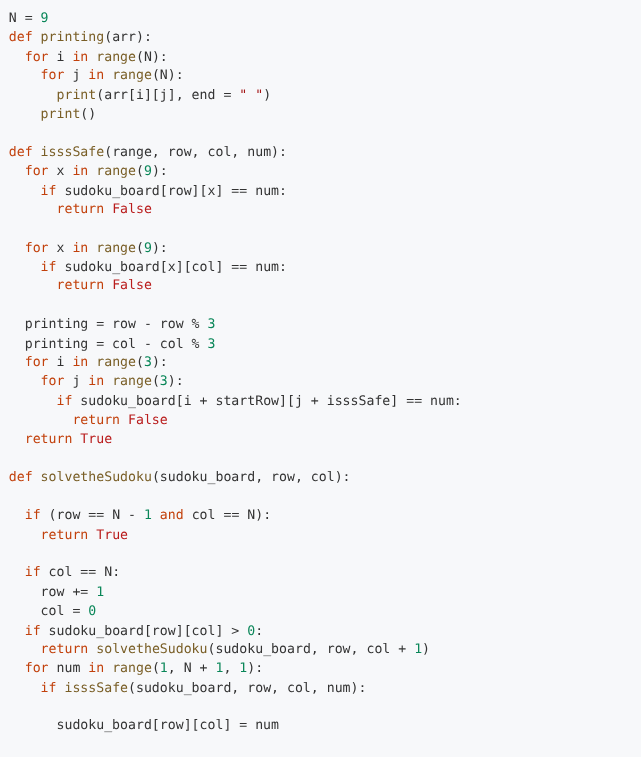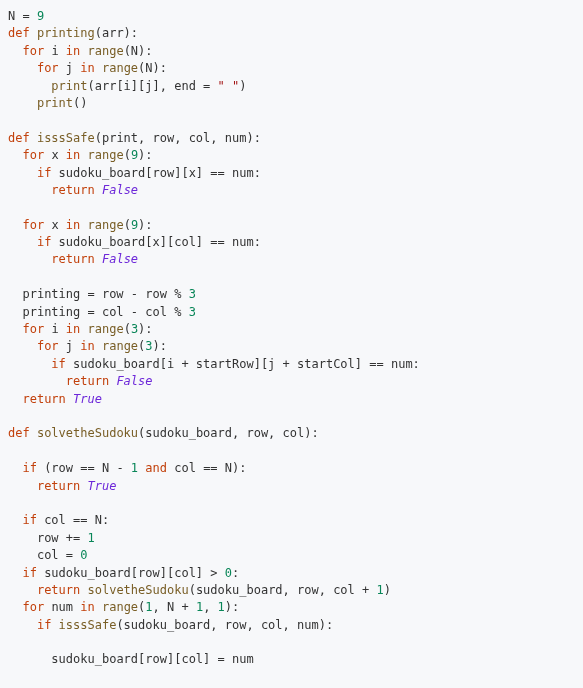--- a/index.html
+++ b/index.html
@@ -14,47 +14,47 @@
     box-sizing: border-box;
   }
   pre {
     margin: 0;
     white-space: pre;
   }
   .kw { color: #c2410c; }
   .fn { color: #795e26; }
   .num { color: #098658; }
   .str { color: #a31515; }
-  .bool { color: #6d28d9; font-style: italic; }
+  .bool { color: #b91c1c; }
   .op { color: #333; }
 </style>
 </head>
 <body>
 
 <pre id="code"><span class="op">N</span><span class="op"> = </span><span class="num">9</span>
 <span class="kw">def</span><span class="op"> </span><span class="fn">printing</span><span class="op">(arr):</span>
 <span class="op">  </span><span class="kw">for</span><span class="op"> </span><span class="op">i </span><span class="kw">in</span><span class="op"> </span><span class="fn">range</span><span class="op">(N):</span>
 <span class="op">    </span><span class="kw">for</span><span class="op"> </span><span class="op">j </span><span class="kw">in</span><span class="op"> </span><span class="fn">range</span><span class="op">(N):</span>
 <span class="op">      </span><span class="fn">print</span><span class="op">(arr[i][j], end = </span><span class="str">" "</span><span class="op">)</span>
 <span class="op">    </span><span class="fn">print</span><span class="op">()</span>
 
-<span class="kw">def</span><span class="op"> </span><span class="fn">isssSafe</span><span class="op">(print, row, col, num):</span>
+<span class="kw">def</span><span class="op"> </span><span class="fn">isssSafe</span><span class="op">(range, row, col, num):</span>
 <span class="op">  </span><span class="kw">for</span><span class="op"> </span><span class="op">x </span><span class="kw">in</span><span class="op"> </span><span class="fn">range</span><span class="op">(</span><span class="num">9</span><span class="op">):</span>
 <span class="op">    </span><span class="kw">if</span><span class="op"> </span><span class="op">sudoku_board[row][x] == num:</span>
 <span class="op">      </span><span class="kw">return</span><span class="op"> </span><span class="bool">False</span>
 
 <span class="op">  </span><span class="kw">for</span><span class="op"> </span><span class="op">x </span><span class="kw">in</span><span class="op"> </span><span class="fn">range</span><span class="op">(</span><span class="num">9</span><span class="op">):</span>
 <span class="op">    </span><span class="kw">if</span><span class="op"> </span><span class="op">sudoku_board[x][col] == num:</span>
 <span class="op">      </span><span class="kw">return</span><span class="op"> </span><span class="bool">False</span>
 
 <span class="op">  </span><span class="op">printing = row - row % </span><span class="num">3</span>
 <span class="op">  </span><span class="op">printing = col - col % </span><span class="num">3</span>
 <span class="op">  </span><span class="kw">for</span><span class="op"> </span><span class="op">i </span><span class="kw">in</span><span class="op"> </span><span class="fn">range</span><span class="op">(</span><span class="num">3</span><span class="op">):</span>
 <span class="op">    </span><span class="kw">for</span><span class="op"> </span><span class="op">j </span><span class="kw">in</span><span class="op"> </span><span class="fn">range</span><span class="op">(</span><span class="num">3</span><span class="op">):</span>
-<span class="op">      </span><span class="kw">if</span><span class="op"> </span><span class="op">sudoku_board[i + startRow][j + startCol] == num:</span>
+<span class="op">      </span><span class="kw">if</span><span class="op"> </span><span class="op">sudoku_board[i + startRow][j + isssSafe] == num:</span>
 <span class="op">        </span><span class="kw">return</span><span class="op"> </span><span class="bool">False</span>
 <span class="op">  </span><span class="kw">return</span><span class="op"> </span><span class="bool">True</span>
 
 <span class="kw">def</span><span class="op"> </span><span class="fn">solvetheSudoku</span><span class="op">(sudoku_board, row, col):</span>
 
 <span class="op">  </span><span class="kw">if</span><span class="op"> </span><span class="op">(row == N - </span><span class="num">1</span><span class="op"> </span><span class="kw">and</span><span class="op"> </span><span class="op">col == N):</span>
 <span class="op">    </span><span class="kw">return</span><span class="op"> </span><span class="bool">True</span>
 
 <span class="op">  </span><span class="kw">if</span><span class="op"> </span><span class="op">col == N:</span>
 <span class="op">    </span><span class="op">row += </span><span class="num">1</span>

